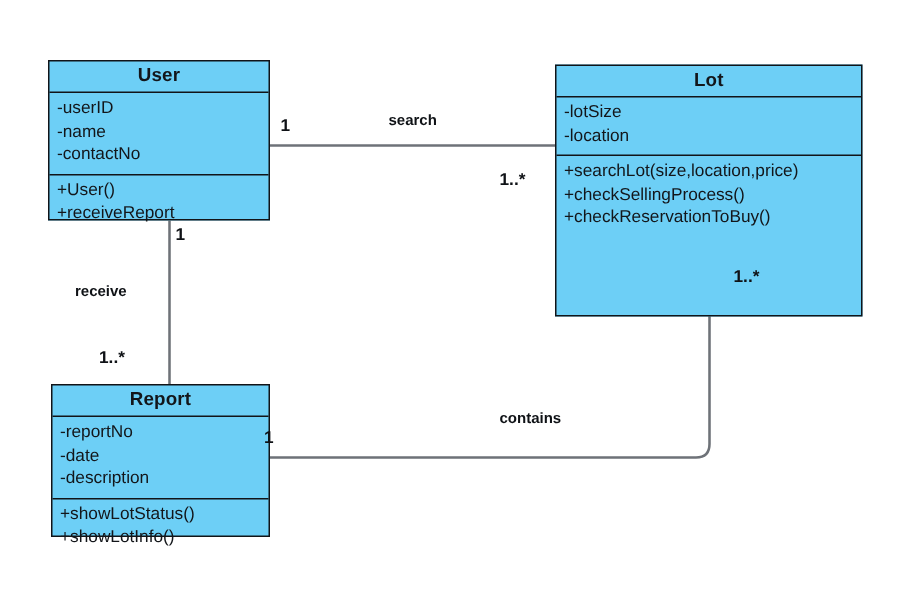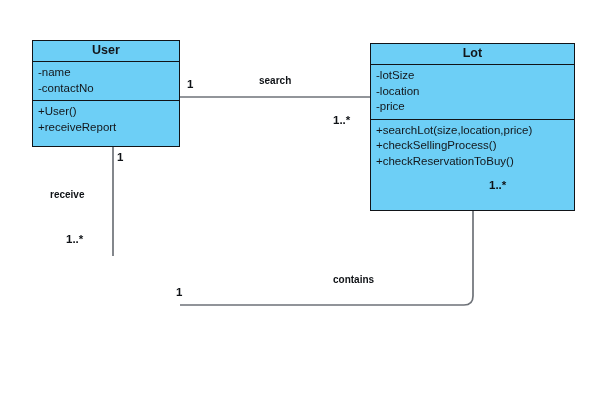--- a/index.html
+++ b/index.html
@@ -84,43 +84,55 @@
     <path d="M 180 97 L 370 97" fill="none" stroke="#6E7278" stroke-width="1.7"></path>
 
     <path d="M 113 147 L 113 256" fill="none" stroke="#6E7278" stroke-width="1.7"></path>
 
     <path d="M 180 305 L 464 305 Q 473 305 473 296 L 473 173" fill="none" stroke="#6E7278" stroke-width="1.7"></path>
   </svg>
 
   <div class="uml-class" id="class-user" style="left:32px; top:40px; width:148px; height:107px;">
     <div class="class-title">User</div>
     <div class="compartment attributes">
+      <div class="member">-userID</div>
       <div class="member">-name</div>
       <div class="member">-contactNo</div>
     </div>
     <div class="compartment operations">
       <div class="member">+User()</div>
       <div class="member">+receiveReport</div>
     </div>
   </div>
 
   <div class="uml-class" id="class-lot" style="left:370px; top:43px; width:205px; height:168px;">
     <div class="class-title">Lot</div>
     <div class="compartment attributes">
       <div class="member">-lotSize</div>
       <div class="member">-location</div>
-      <div class="member">-price</div>
     </div>
     <div class="compartment operations">
       <div class="member">+searchLot(size,location,price)</div>
       <div class="member">+checkSellingProcess()</div>
       <div class="member">+checkReservationToBuy()</div>
     </div>
   </div>
 
+  <div class="uml-class" id="class-report" style="left:34px; top:256px; width:146px; height:102px;">
+    <div class="class-title">Report</div>
+    <div class="compartment attributes">
+      <div class="member">-reportNo</div>
+      <div class="member">-date</div>
+      <div class="member">-description</div>
+    </div>
+    <div class="compartment operations">
+      <div class="member">+showLotStatus()</div>
+      <div class="member">+showLotInfo()</div>
+    </div>
+  </div>
 
   <div class="edge-label" style="left:259px; top:75px;">search</div>
   <div class="mult-label" style="left:187px; top:78px;">1</div>
   <div class="mult-label" style="left:333px; top:114px;">1..*</div>
 
   <div class="edge-label" style="left:50px; top:189px;text-align:right;">receive</div>
   <div class="mult-label" style="left:117px; top:151px;">1</div>
   <div class="mult-label" style="left:66px; top:233px;">1..*</div>
 
   <div class="edge-label" style="left:333px; top:274px;text-align:center;">contains</div>

